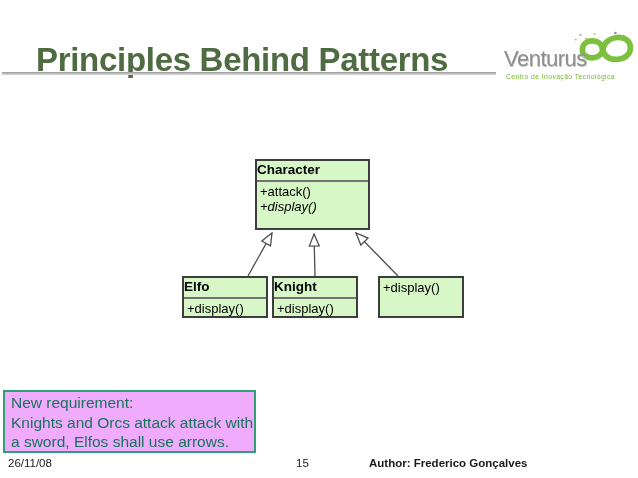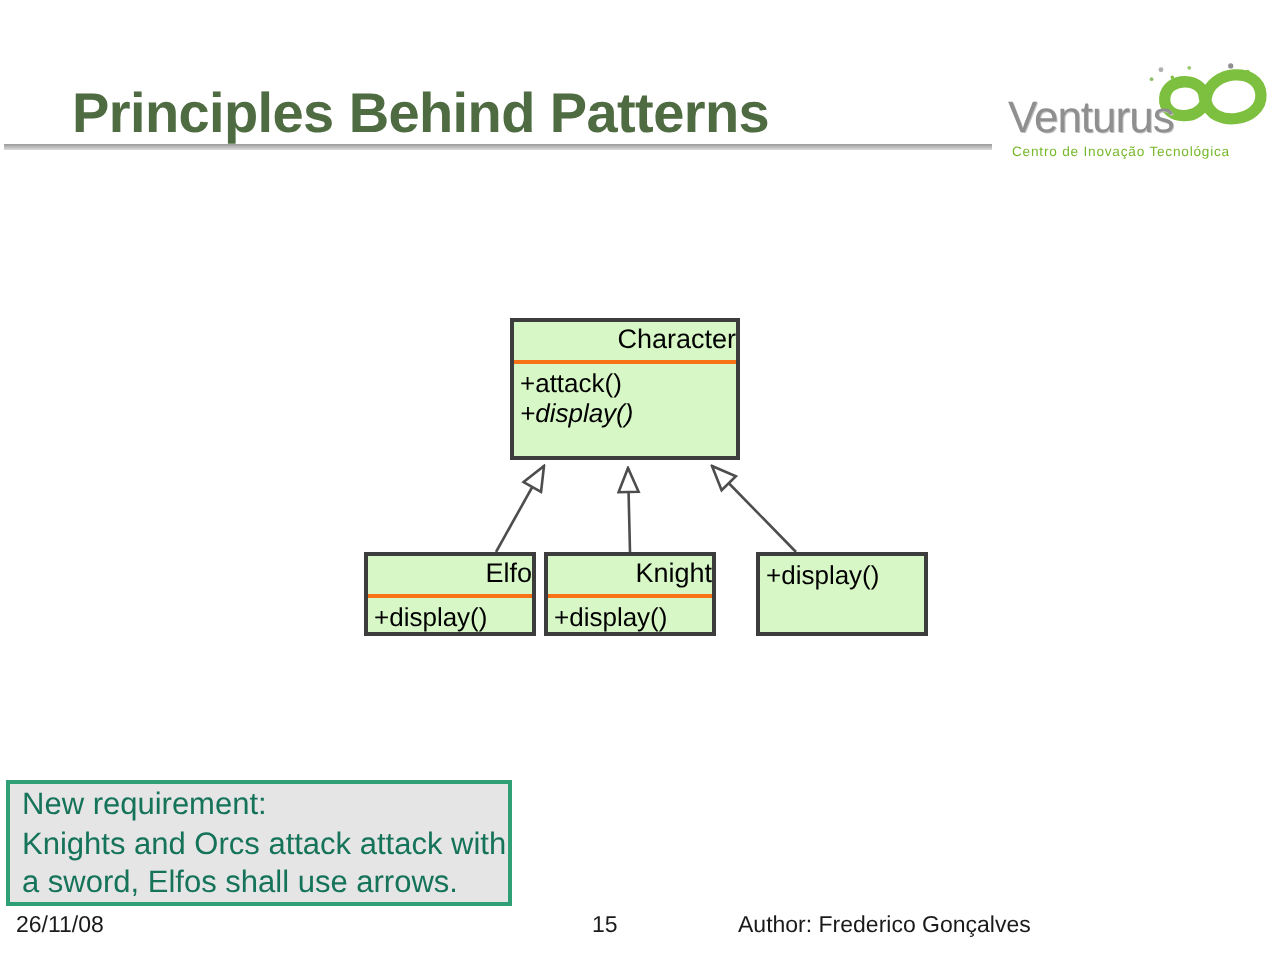--- a/index.html
+++ b/index.html
@@ -1,58 +1,58 @@
 <!DOCTYPE html>
 <html><head>
 <meta charset="utf-8">
 <style>
   html,body{margin:0;padding:0;background:#ffffff;}
   body{width:638px;height:478px;position:relative;overflow:hidden;
        font-family:"Liberation Sans",sans-serif;}
 
   
-  .slide-title{position:absolute;left:36px;top:41px;font-size:28px;font-weight:bold;
+  .slide-title{position:absolute;left:36px;top:41px;font-size:33px;font-weight:bold;
                color:#4e6b42;letter-spacing:-0.3px;white-space:nowrap;}
   .title-rule{position:absolute;left:2px;top:72px;width:494px;height:3px;
               background:linear-gradient(#9a9a9a,#dcdcdc);}
 
   
   .logo{position:absolute;left:498px;top:30px;width:140px;height:52px;}
   .logo-wordmark{position:absolute;left:6px;top:16px;font-size:22px;font-weight:normal;
                  color:#8f8f8f;letter-spacing:-0.5px;text-shadow:0.5px 0.5px 0 #c2c2c2;
                  white-space:nowrap;}
   .logo-tagline{position:absolute;left:8px;top:43px;font-size:6.8px;color:#76b82a;
                 letter-spacing:0.4px;white-space:nowrap;}
   .logo-swirl{position:absolute;left:74px;top:0;}
 
   
   .uml-box{position:absolute;background:#d8f7c6;border:2px solid #3d3d3d;
            box-sizing:border-box;color:#000;}
-  .uml-head{font-weight:normal;font-size:13.5px;text-align:right;
-            border-bottom:2px solid #f97316;height:19px;line-height:17px;}
+  .uml-head{font-weight:bold;font-size:13.5px;text-align:left;
+            border-bottom:2px solid #737373;height:19px;line-height:17px;}
   .uml-methods{padding:2px 3px 0 3px;font-size:13px;line-height:15px;white-space:nowrap;}
   .uml-abstract{font-style:italic;}
   #box-character{left:255px;top:159px;width:115px;height:71px;}
   #box-elfo{left:170px;top:276px;width:86px;height:42px;margin-left:12px;}
   #box-knight{left:272px;top:276px;width:86px;height:42px;}
   #box-orcs{left:378px;top:276px;width:86px;height:42px;}
   .arrow-layer{position:absolute;left:0;top:0;width:638px;height:478px;pointer-events:none;}
   .gen-line{stroke:#4d4d4d;stroke-width:1.3;fill:none;}
 
   
   .note-box{position:absolute;left:3px;top:390px;width:253px;height:63px;
-            box-sizing:border-box;background:#e5e5e5;border:2px solid #2fa076;
+            box-sizing:border-box;background:#f0abfc;border:2px solid #2fa076;
             color:#15735a;font-size:15.5px;line-height:19.5px;padding:1px 6px;}
   .note-line{white-space:nowrap;}
 
   
   .footer-text{position:absolute;top:457px;font-size:11.5px;color:#1a1a1a;white-space:nowrap;}
   #footer-date{left:8px;}
   #footer-page{left:296px;}
-  #footer-author{left:369px;}
+  #footer-author{left:369px;font-weight:bold;}
 </style>
 </head>
 <body>
 
 <div class="slide-title">Principles Behind Patterns</div>
 <div class="title-rule"></div>
 
 <div class="logo">
   <svg class="logo-swirl" width="66" height="38" viewBox="0 0 70 40">
     <circle cx="4" cy="10" r="1" fill="#8fbf6a"></circle>

